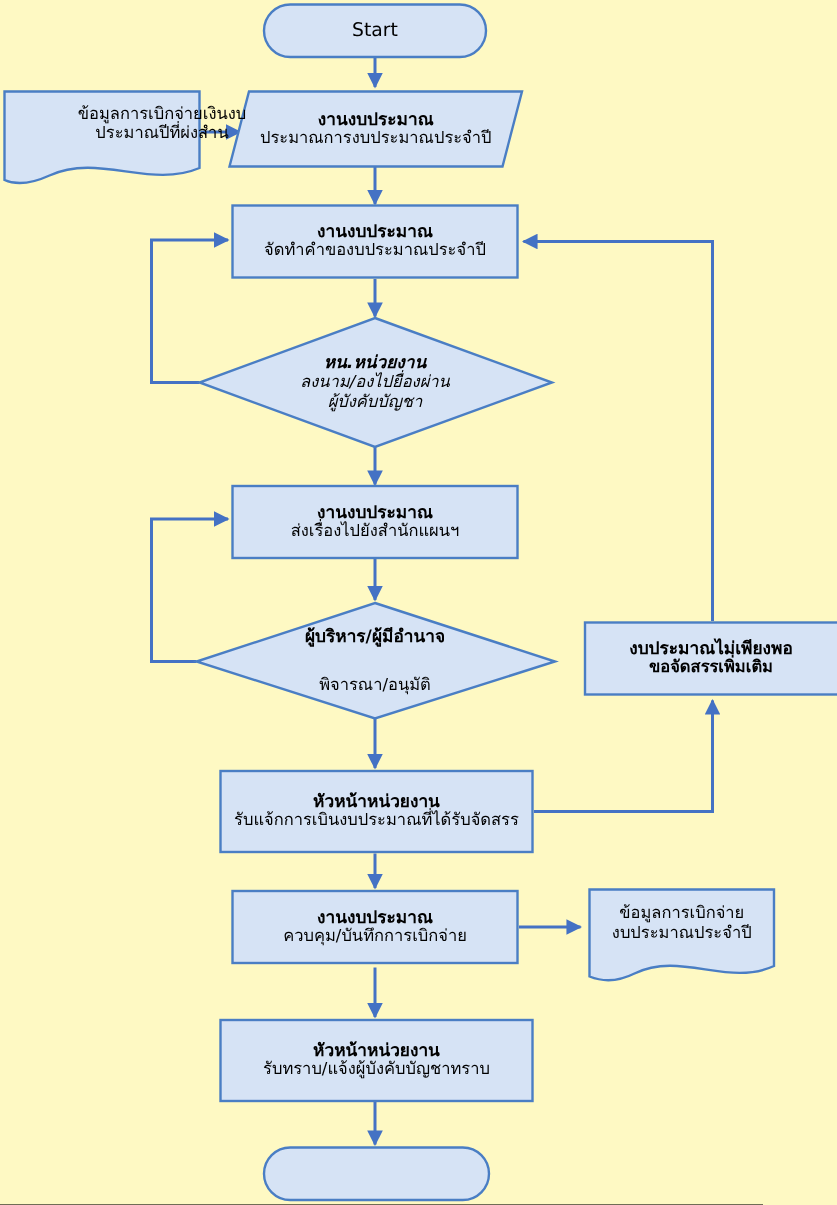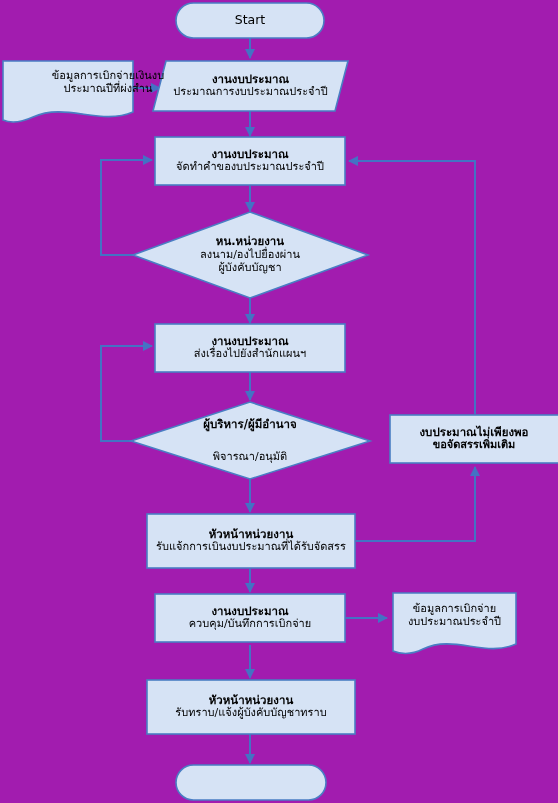--- a/index.html
+++ b/index.html
@@ -8,21 +8,21 @@
     padding: 0;
     background: #000000;
   }
   body {
     font-family: "DejaVu Sans", "Liberation Sans", sans-serif;
   }
   #canvas {
     position: relative;
     width: 558px;
     height: 803px;
-    background: #a21caf;
+    background: #fef9c3;
     overflow: hidden;
   }
   #canvas svg {
     position: absolute;
     left: 0;
     top: 0;
   }
   .node-label {
     position: absolute;
     display: flex;
@@ -148,21 +148,21 @@
   <div class="node-label" style="left:153px; top:61px; width:195px; height:50px;">
     <span class="l1">งานงบประมาณ</span>
     <span class="l2">ประมาณการงบประมาณประจำปี</span>
   </div>
 
   <div class="node-label" style="left:155px; top:137px; width:190px; height:48px;">
     <span class="l1">งานงบประมาณ</span>
     <span class="l2">จัดทำคำของบประมาณประจำปี</span>
   </div>
 
-  <div class="node-label" style="left:150px; top:222px; width:200px; height:66px;">
+  <div class="node-label" style="left:150px; top:222px; width:200px; height:66px;font-style:italic;">
     <span class="l1">หน.หน่วยงาน</span>
     <span class="l2">ลงนาม/องไปยื่องผ่าน</span>
     <span class="l2">ผู้บังคับบัญชา</span>
   </div>
 
   <div class="node-label" style="left:155px; top:324px; width:190px; height:48px;">
     <span class="l1">งานงบประมาณ</span>
     <span class="l2">ส่งเรื่องไปยังสำนักแผนฯ</span>
   </div>
 

